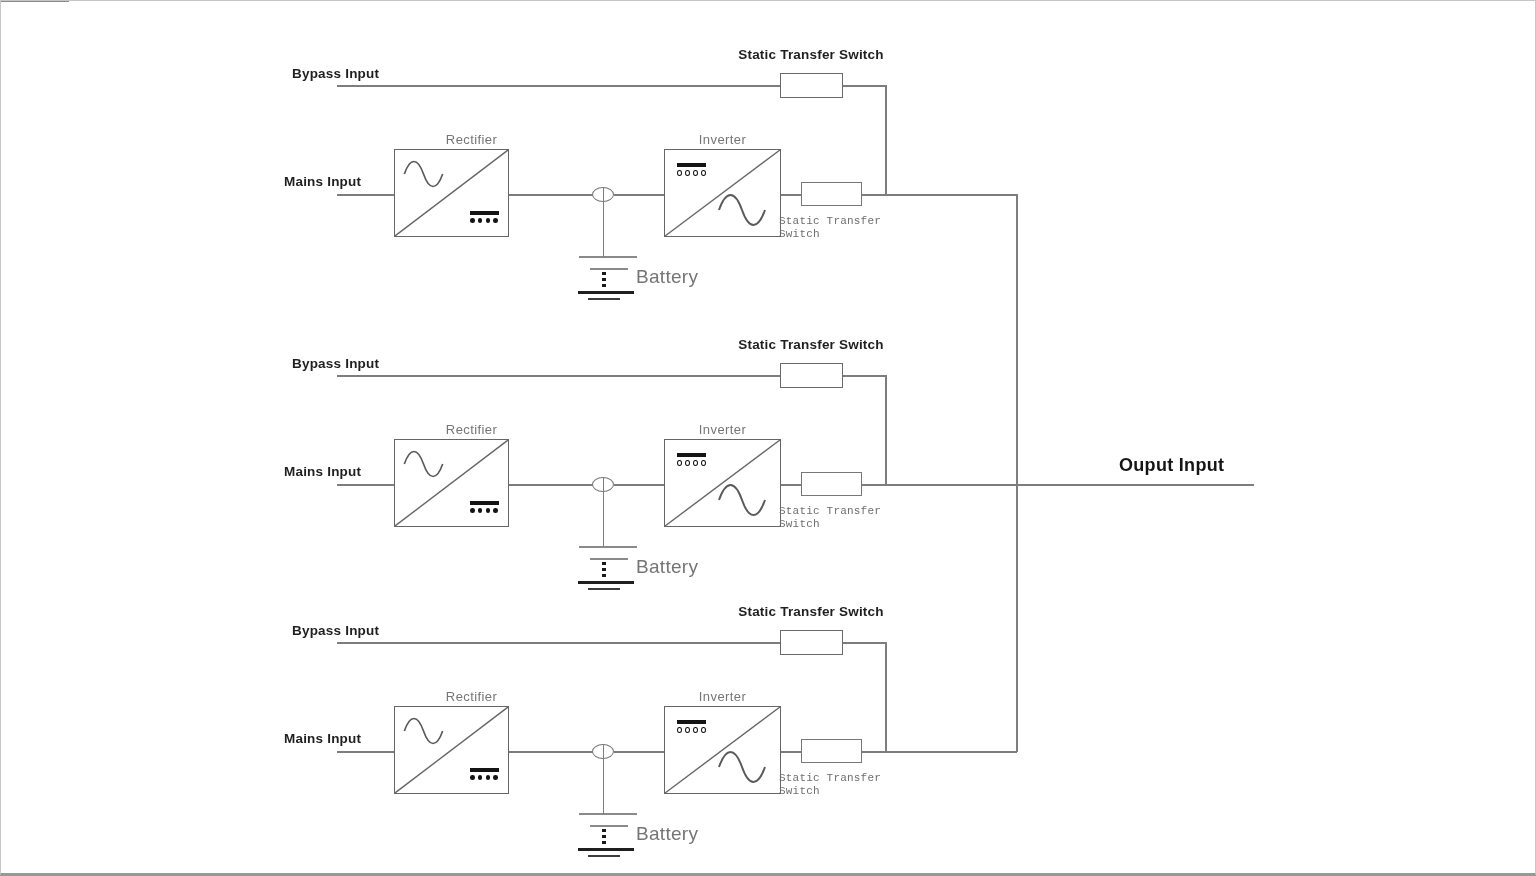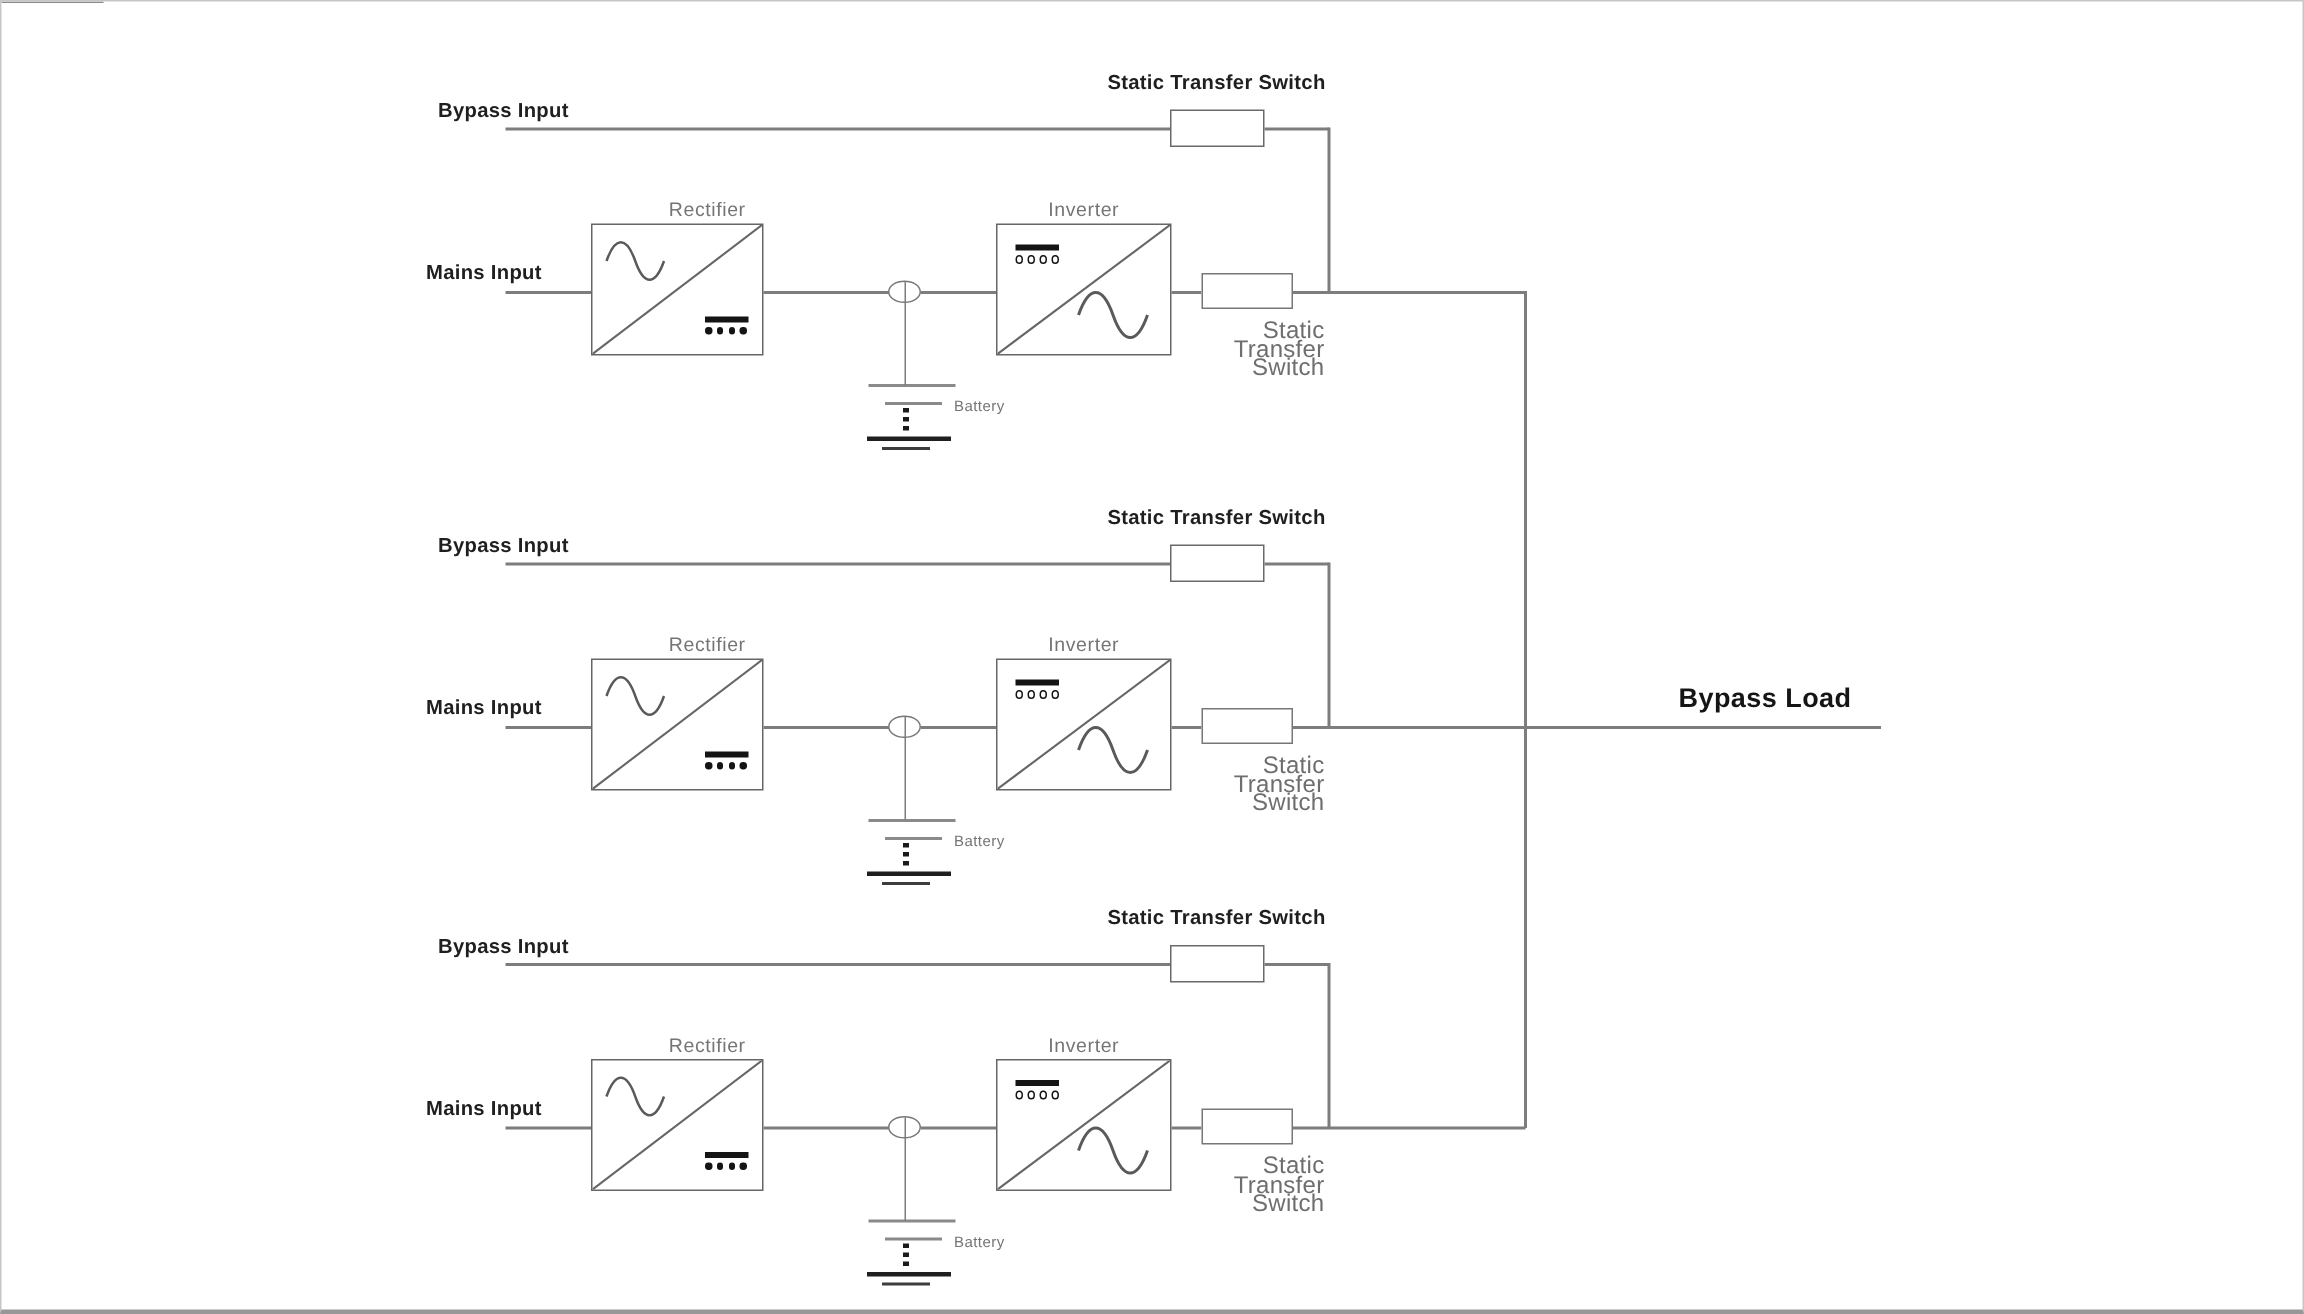--- a/index.html
+++ b/index.html
@@ -9,21 +9,21 @@
     font-family:"Liberation Sans",sans-serif;overflow:hidden;
   }
   
   .wire-h{position:absolute;height:1.5px;background:#7d7d7d;}
   .wire-v{position:absolute;width:1.5px;background:#7d7d7d;}
   
   .lbl-bold{position:absolute;font-size:13.5px;font-weight:700;color:#1f1f1f;letter-spacing:.2px;white-space:nowrap;}
   .lbl-gray{position:absolute;font-size:13px;font-weight:400;color:#757575;letter-spacing:.3px;white-space:nowrap;}
   .lbl-center{text-align:center;}
   .sts-title{position:absolute;left:700px;top:3px;width:220px;text-align:center;font-size:13.5px;font-weight:700;color:#1f1f1f;letter-spacing:.2px;}
-  .sts-small{position:absolute;left:778px;top:171px;width:104px;text-align:right;font-size:16px;line-height:12.5px;color:#6e6e6e;letter-spacing:.2px;}
+  .sts-small{position:absolute;left:778px;top:171px;width:104px;text-align:left;font-size:11px;line-height:12.5px;color:#6e6e6e;letter-spacing:.2px;font-family:Liberation Mono, monospace;}
   .output-load{position:absolute;left:1118px;top:454px;font-size:18px;font-weight:700;color:#151515;letter-spacing:.3px;}
   
   .module{position:absolute;left:0;width:1324px;height:270px;}
   .m0{top:43px}.m1{top:333px}.m2{top:600px}
   .bypass-label{left:291px;top:22px;}
   .bypass-wire{left:336px;top:41px;width:443px;}
   .bypass-sts-box{position:absolute;left:779px;top:29px;width:63px;height:25px;border:1.5px solid #6a6a6a;background:#fff;box-sizing:border-box;}
   .bypass-out-wire{left:842px;top:41px;width:43px;}
   .bypass-drop-wire{left:884px;top:41px;height:110px;}
   .mains-label{left:283px;top:130px;}
@@ -52,33 +52,33 @@
   .inline-sts-box{position:absolute;left:800px;top:138px;width:61px;height:24px;border:1.5px solid #777;background:#fff;box-sizing:border-box;}
   .output-wire{left:861px;top:150px;width:155px;}
   .m1 .output-wire{width:392px;}
   
   .bat-wire{left:601.5px;top:143.5px;height:69px;z-index:2;}
   .bat-p1{position:absolute;left:578px;top:212px;width:58px;height:2px;background:#8a8a8a;}
   .bat-p2{position:absolute;left:589px;top:223.8px;width:38px;height:2px;background:#8a8a8a;}
   .bat-dash{position:absolute;left:600.5px;width:4.6px;height:3.2px;background:#1a1a1a;}
   .bat-p3{position:absolute;left:577px;top:247px;width:56px;height:2.5px;background:#1f1f1f;}
   .bat-p4{position:absolute;left:587px;top:254px;width:32px;height:2px;background:#3d3d3d;}
-  .battery-label{left:635px;top:222px;font-size:10px;}
+  .battery-label{left:635px;top:222px;font-size:19px;}
   
   .bus-v{left:1015.2px;top:193px;height:558px;}
   .stray-seg{left:842px;top:702px;width:68px;height:1.3px;background:#8a8a8a;}
 </style>
 </head>
 <body>
 
 <div id="canvas">
 
   <div class="wire-v bus-v"></div>
   <div class="stray-seg"></div>
-  <div class="output-load">Bypass Load</div>
+  <div class="output-load">Ouput Input</div>
 <div class="module m0">
 
     <div class="sts-title">Static Transfer Switch</div>
     <div class="lbl-bold bypass-label">Bypass Input</div>
     <div class="wire-h bypass-wire"></div>
     <div class="bypass-sts-box"></div>
     <div class="wire-h bypass-out-wire"></div>
     <div class="wire-v bypass-drop-wire"></div>
 
     <div class="lbl-bold mains-label">Mains Input</div>

